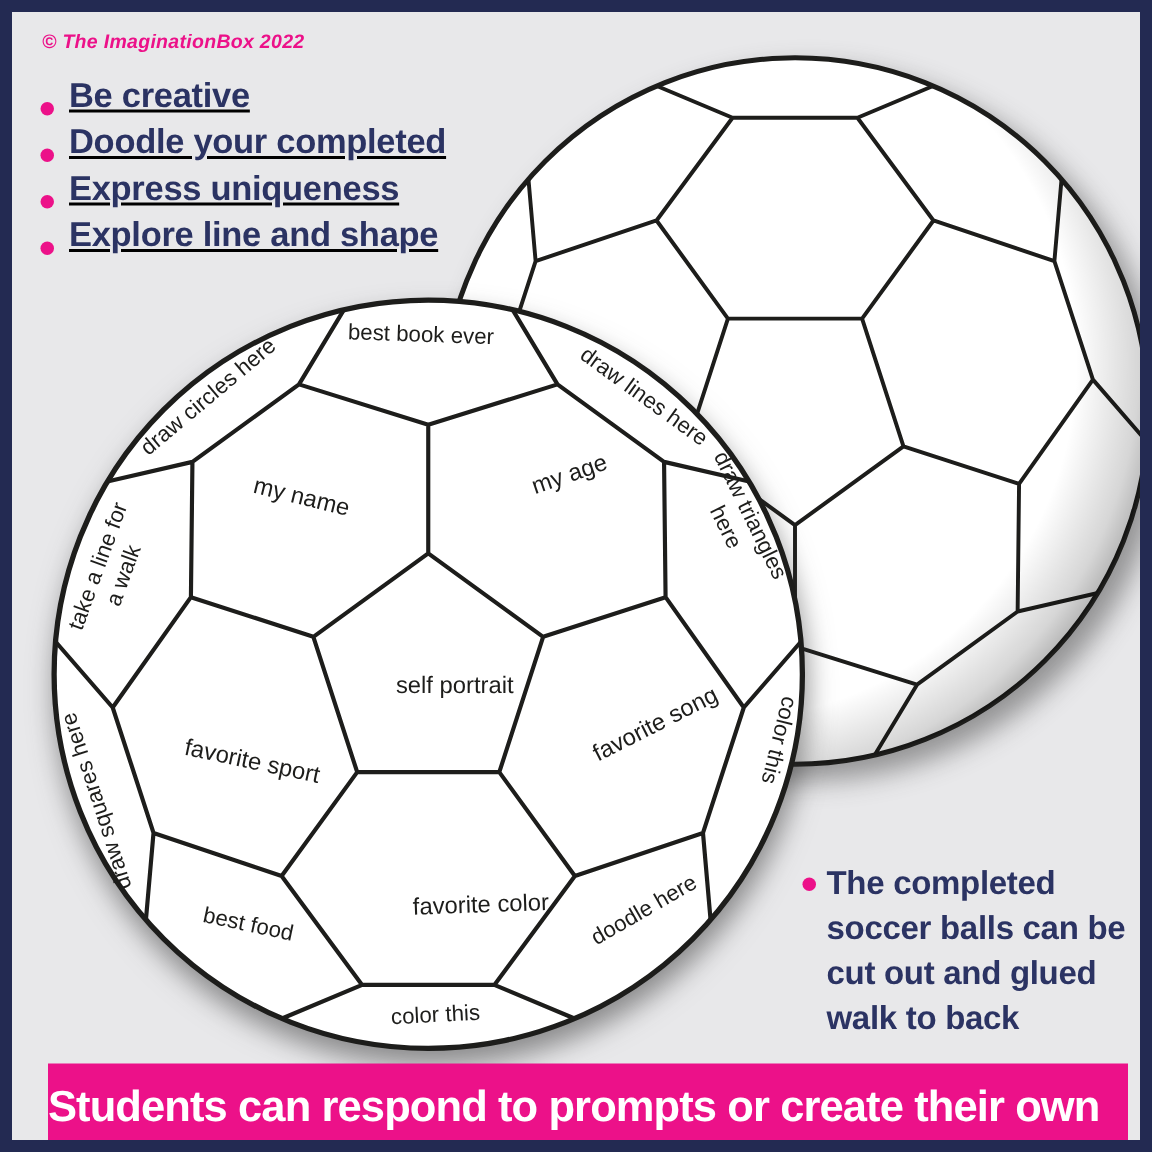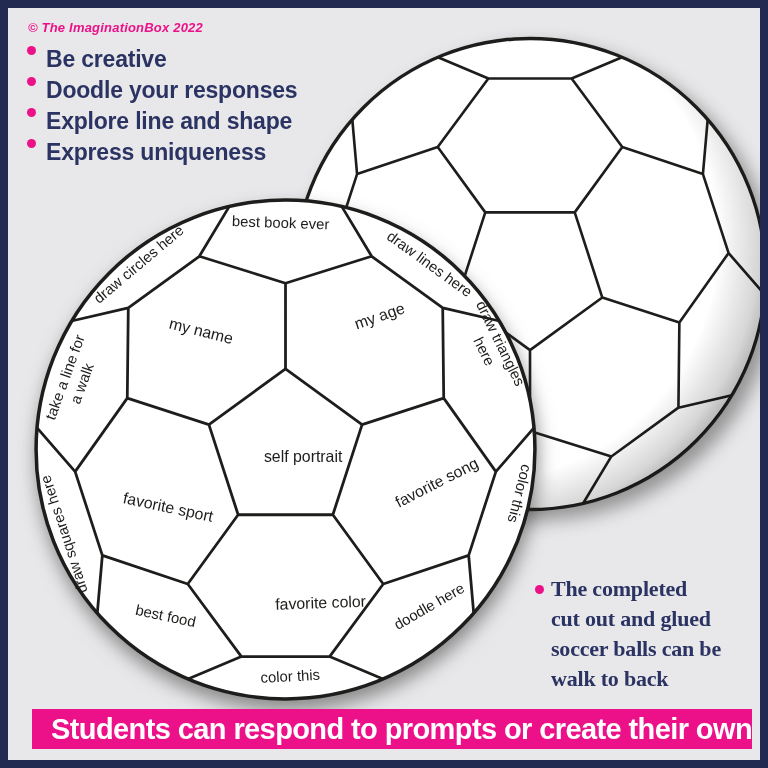--- a/index.html
+++ b/index.html
@@ -27,22 +27,23 @@
     position:absolute;left:20px;top:12px;
     font-size:13px;font-weight:700;
     color:var(--pink);
     letter-spacing:0.2px;
     font-style:italic;
   }
   .intro{
     position:absolute;left:19px;top:38px;
   }
   .intro-row{
-    display:flex;align-items:flex-start;
+    display:flex;align-items:flex-end;
     height:31px;
+    text-decoration:underline;
   }
   .dot{
     width:9px;height:9px;border-radius:50%;
     background:var(--pink);
     margin-right:10px;flex:0 0 auto;
   }
   .intro-row .label{
     font-size:23px;font-weight:700;color:var(--navy);
     letter-spacing:-0.2px;white-space:nowrap;
   }
@@ -62,55 +63,55 @@
   }
   .ball text.hexlbl{font-size:6.3px;}
   .ball text.edgelbl{font-size:5.9px;}
   .note{
     position:absolute;left:527px;top:566px;width:228px;
     display:flex;
   }
   .note .dot{margin-top:11px;margin-right:7px;}
   .note-lines div{
     font-size:22px;font-weight:700;color:var(--navy);
-    line-height:30px;letter-spacing:-0.2px;white-space:nowrap;font-family:Liberation Serif, serif;
+    line-height:30px;letter-spacing:-0.2px;white-space:nowrap;
   }
   .banner{
-    position:absolute;left:24px;right:8px;top:701px;height:40px;
+    position:absolute;left:24px;right:8px;top:701px;height:58px;
     background:var(--pink);
-    display:flex;align-items:center;justify-content:flex-end;
+    display:flex;align-items:center;justify-content:flex-start;
   }
   .banner span{
     color:#ffffff;font-size:29px;font-weight:700;
     letter-spacing:-0.6px;white-space:nowrap;
   }
 </style>
 </head>
 <body>
 
 <div class="page">
 
   <div class="copyright">© The ImaginationBox 2022</div>
 
   <div class="intro">
     <div class="intro-row">
       <span class="dot"></span>
       <span class="label">Be creative</span>
     </div>
     <div class="intro-row">
       <span class="dot"></span>
-      <span class="label">Doodle your responses</span>
+      <span class="label">Doodle your completed</span>
+    </div>
+    <div class="intro-row">
+      <span class="dot"></span>
+      <span class="label">Express uniqueness</span>
     </div>
     <div class="intro-row">
       <span class="dot"></span>
       <span class="label">Explore line and shape</span>
-    </div>
-    <div class="intro-row">
-      <span class="dot"></span>
-      <span class="label">Express uniqueness</span>
     </div>
   </div>
 
   <svg class="ball ball-back" viewBox="-103 -103 206 206">
     <defs>
       <radialGradient id="innershade" gradientUnits="userSpaceOnUse" cx="-22" cy="-14" r="126">
         <stop offset="0%" stop-color="rgba(0,0,0,0)"></stop>
         <stop offset="80%" stop-color="rgba(0,0,0,0)"></stop>
         <stop offset="94%" stop-color="rgba(0,0,0,0.16)"></stop>
         <stop offset="100%" stop-color="rgba(0,0,0,0.30)"></stop>
@@ -143,22 +144,22 @@
     <text class="edgelbl" transform="translate(-48,68) rotate(12)">best food</text>
     <text class="edgelbl" transform="translate(-86,33) rotate(-108)">draw squares here</text>
     <text class="edgelbl" y="-2.8" transform="translate(-83,-27) rotate(-70)">take a line for</text>
     <text class="edgelbl" y="4.4" transform="translate(-83,-27) rotate(-70)">a walk</text>
   </svg>
 
   <div class="note">
     <span class="dot"></span>
     <div class="note-lines">
       <div>The completed</div>
+      <div>soccer balls can be</div>
       <div>cut out and glued</div>
-      <div>soccer balls can be</div>
       <div>walk to back</div>
     </div>
   </div>
 
   <div class="banner">
     <span>Students can respond to prompts or create their own</span>
   </div>
 
 </div>
 

